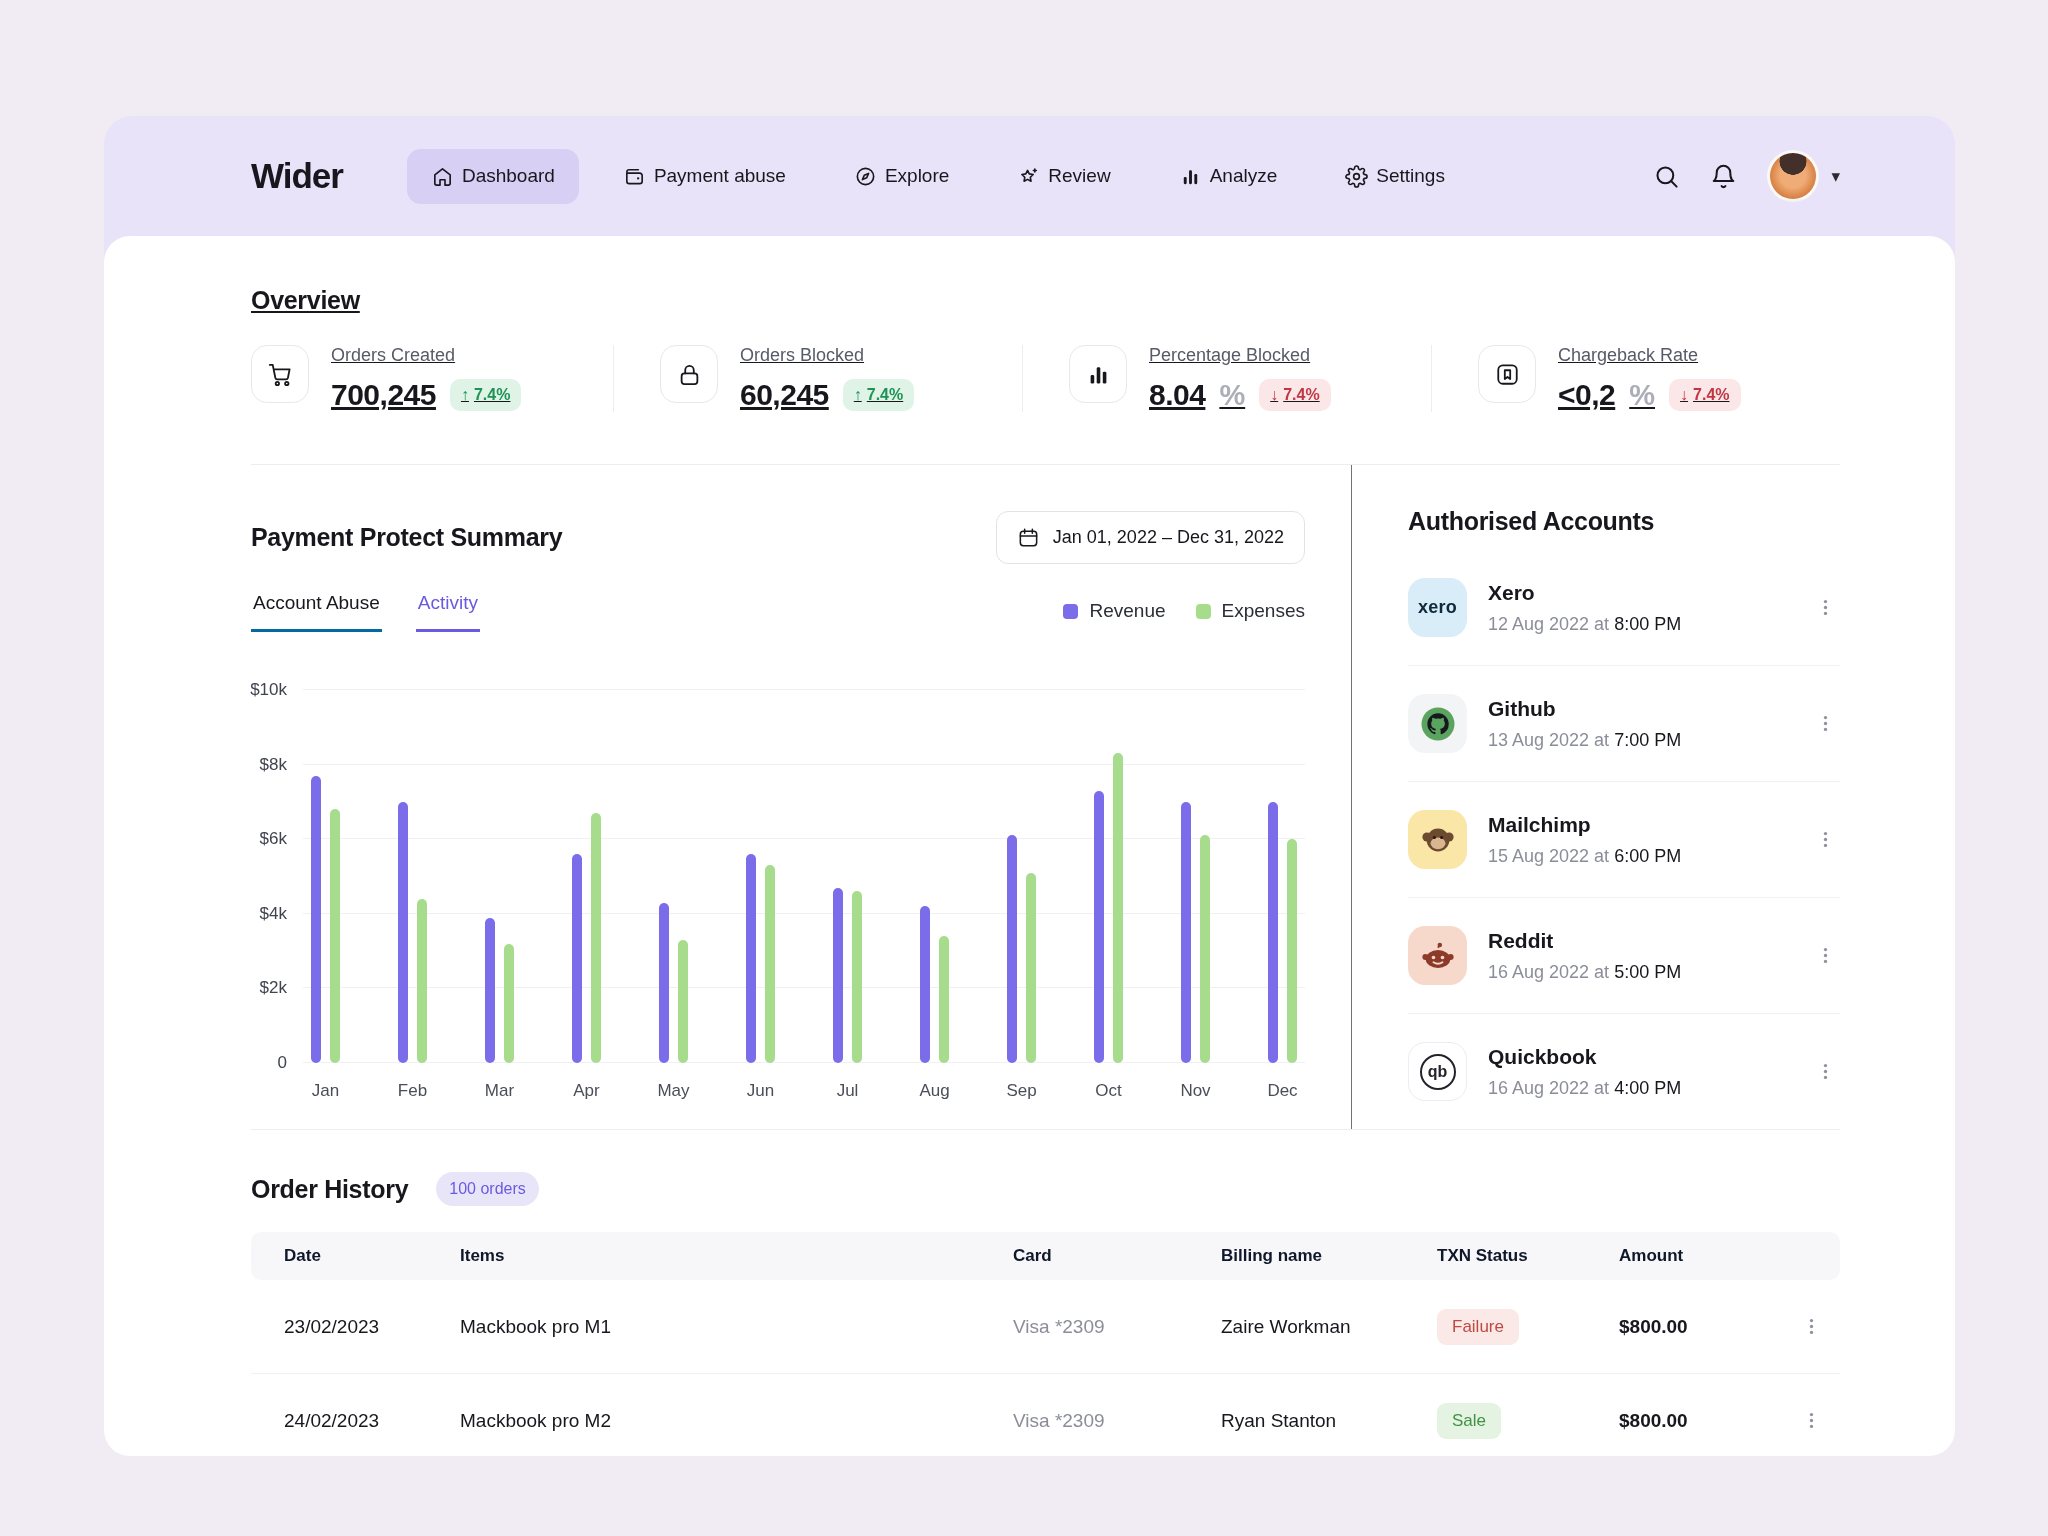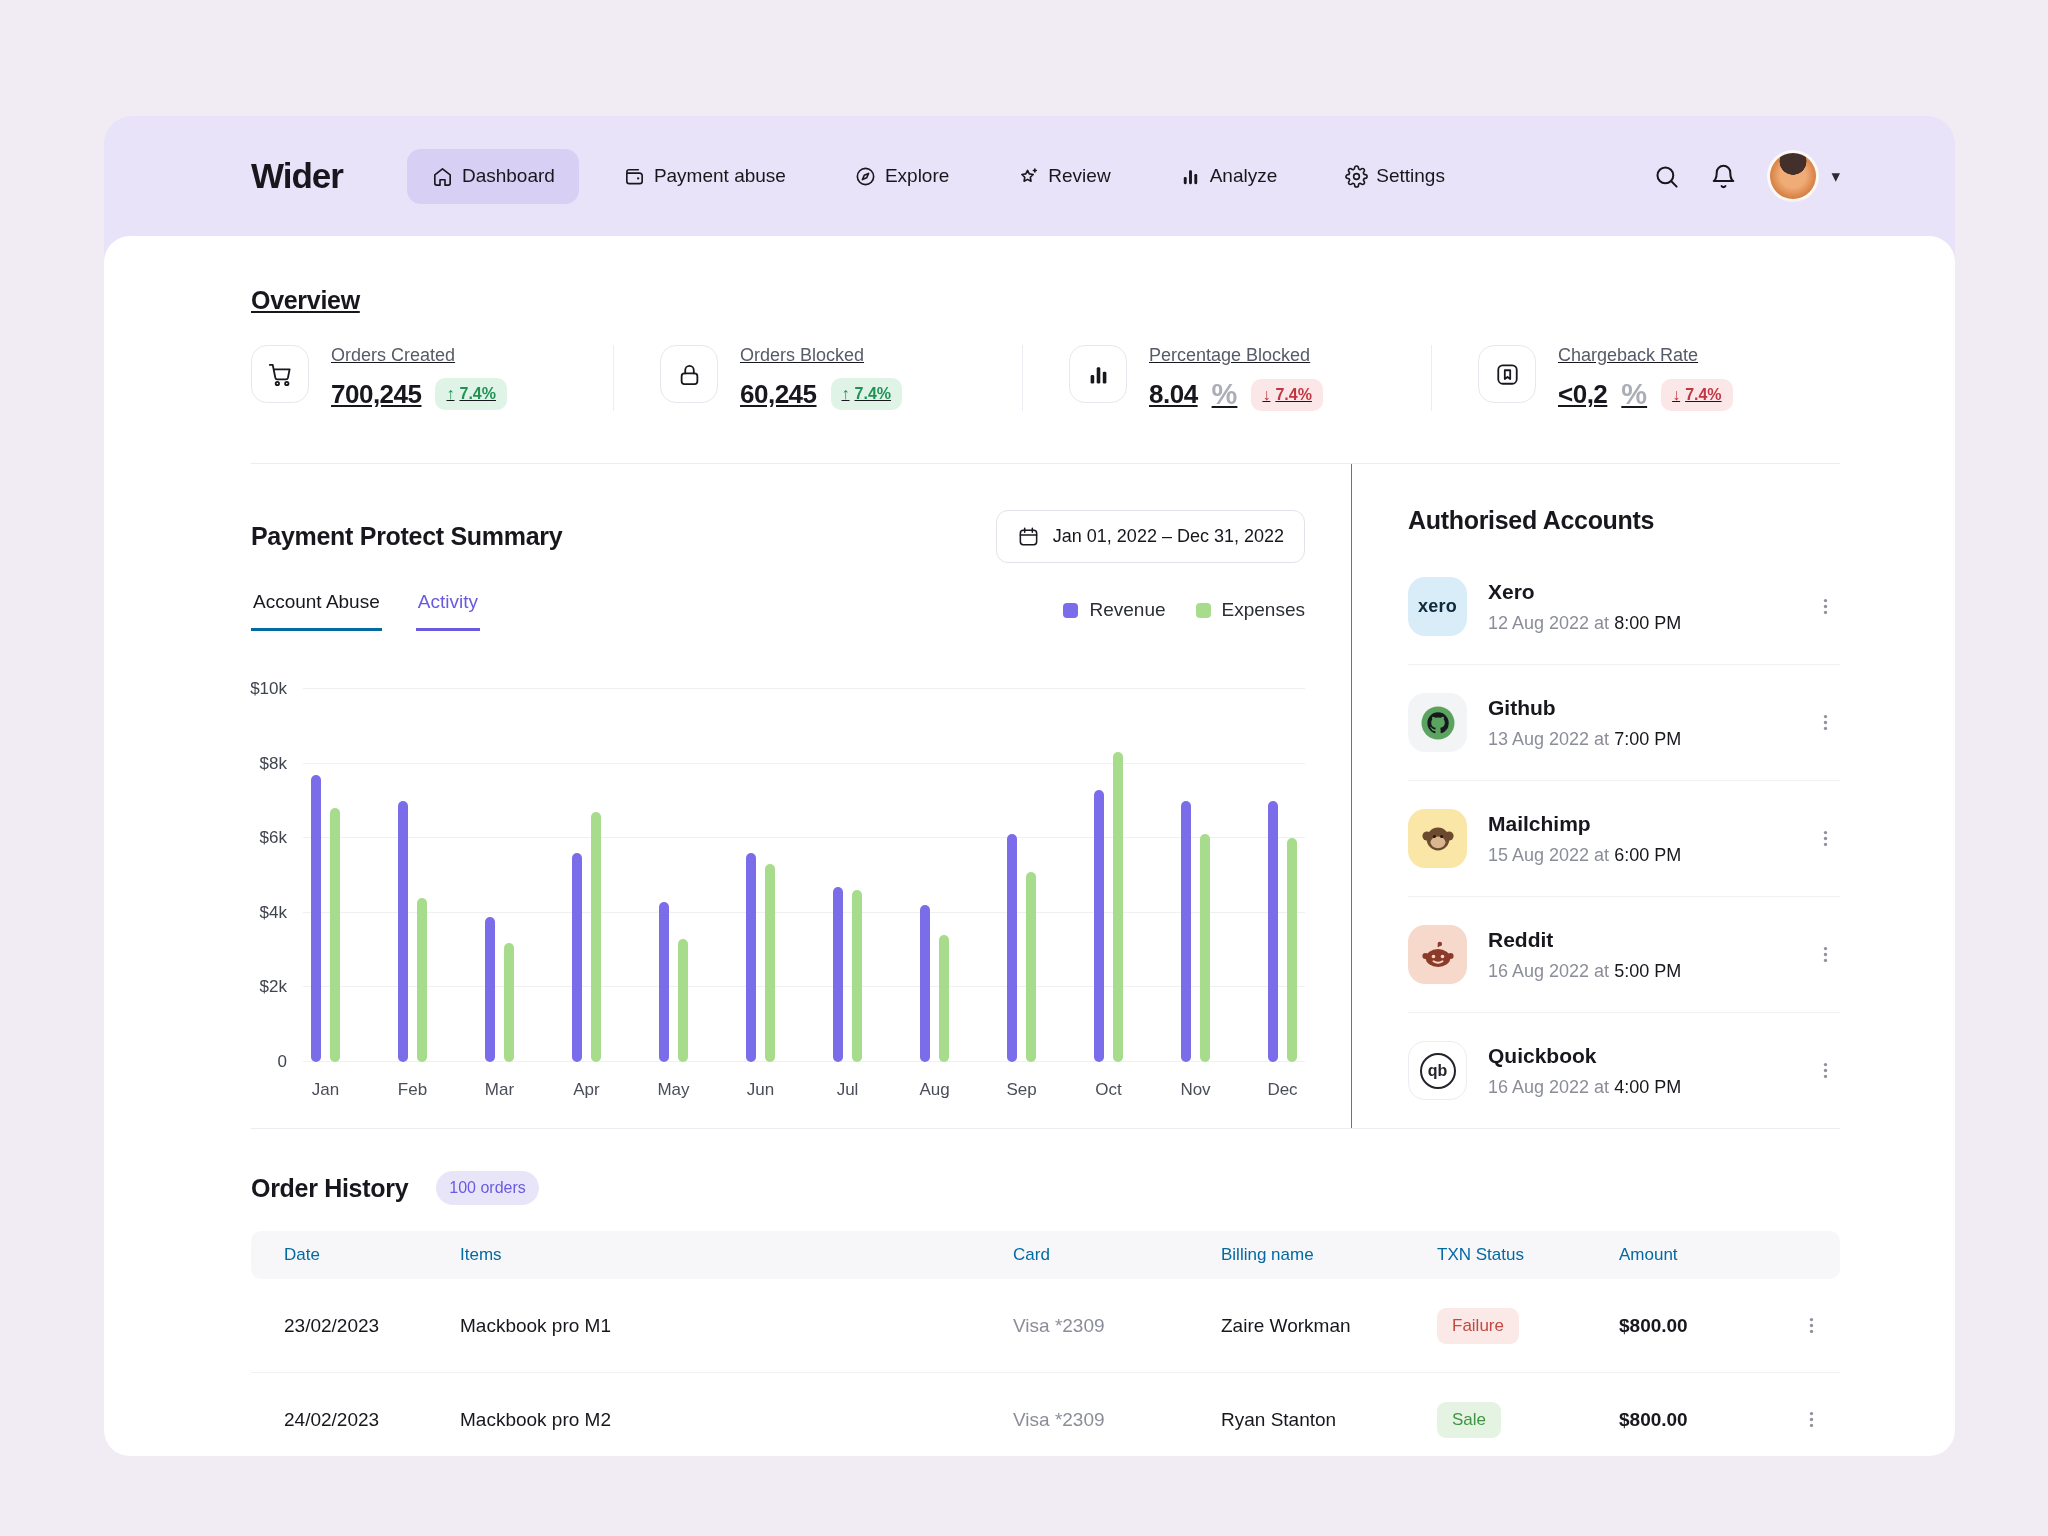--- a/index.html
+++ b/index.html
@@ -61,21 +61,21 @@
   .stat { flex:1; display:flex; gap:22px; align-items:flex-start; }
   .stat + .stat { padding-left:46px; border-left:1px solid #EDECF2; }
   .stat-icon {
     width:58px; height:58px; border:1px solid #E8E7EE; border-radius:16px;
     display:flex; align-items:center; justify-content:center; flex:0 0 58px;
   }
   .stat-icon svg { width:27px; height:27px; stroke:#17171D; stroke-width:1.6; fill:none; stroke-linecap:round; stroke-linejoin:round; }
   .stat-icon svg .fill { fill:#17171D; stroke:none; }
   .stat-label { font-size:18px; color:#565B67; margin-bottom:12px; }
   .stat-value-row { display:flex; align-items:center; gap:14px; }
-  .stat-value { font-size:26px; font-weight:700; letter-spacing:-0.5px; }
+  .stat-value { font-size:30px; font-weight:700; letter-spacing:-0.5px; }
   .stat-suffix { font-size:29px; font-weight:600; color:#ABAEB7; }
   .badge {
     display:inline-flex; align-items:center; gap:5px;
     padding:7px 11px; border-radius:10px;
     font-size:16px; font-weight:600;
   }
   .badge.up   { background:#DFF3E7; color:#1F9254; }
   .badge.down { background:#FBE7E7; color:#C03744; }
 
   
@@ -170,21 +170,21 @@
     background:#E9E5F9; color:#6A5AE0; font-size:16px; font-weight:500;
     padding:8px 13px; border-radius:999px;
   }
   .table { margin-top:26px; }
   .thead, .trow {
     display:grid;
     grid-template-columns:176px 553px 208px 216px 182px 178px 1fr;
     align-items:center; padding-left:33px;
   }
   .thead { background:#F7F7FA; border-radius:10px; height:48px; }
-  .th { font-size:17px; color:#0369a1; font-weight:400; }
+  .th { font-size:17px; color:#0f172a; font-weight:700; }
   .trow { height:94px; border-bottom:1px solid #F1F1F5; }
   .td { font-size:19px; color:#17171D; }
   .td.muted { color:#8B8E98; }
   .td.amount { font-weight:700; }
   .status-pill { display:inline-block; padding:8px 15px; border-radius:9px; font-size:17px; }
   .status-pill.failure { background:#FBE9E8; color:#C04A42; }
   .status-pill.sale    { background:#E5F3E2; color:#3F9444; }
   .row-kebab { justify-self:start; }
 </style>
 </head>

